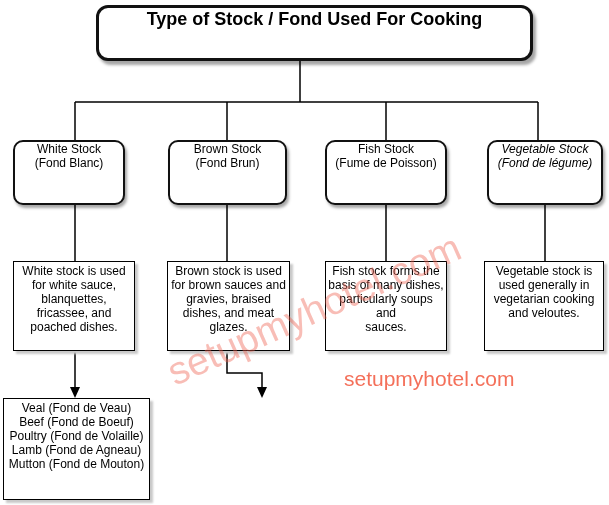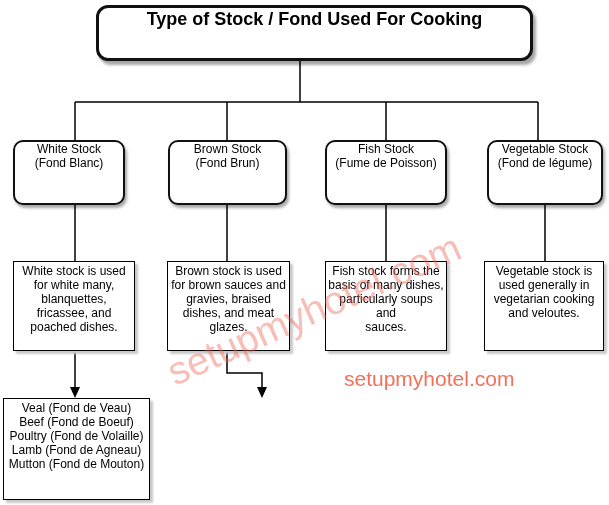--- a/index.html
+++ b/index.html
@@ -113,28 +113,28 @@
 (Fond Blanc)</span>
   </div>
   <div class="box stock-node" style="left:168px; top:140px; width:119px; height:65px;">
     <span>Brown Stock
 (Fond Brun)</span>
   </div>
   <div class="box stock-node" style="left:325px; top:140px; width:122px; height:65px;">
     <span>Fish Stock
 (Fume de Poisson)</span>
   </div>
-  <div class="box stock-node" style="left:487px; top:140px; width:116px; height:65px;">
+  <div class="box stock-node" style="left:487px; top:140px; width:116px; height:65px;font-style:italic;">
     <span>Vegetable Stock
 (Fond de légume)</span>
   </div>
 
   <div class="box plain-box" style="left:13px; top:261px; width:122px; height:90px;">
     <span>White stock is used
-for white many,
+for white sauce,
 blanquettes,
 fricassee, and
 poached dishes.</span>
   </div>
   <div class="box plain-box" style="left:167px; top:261px; width:123px; height:90px;">
     <span>Brown stock is used
 for brown sauces and
 gravies, braised
 dishes, and meat
 glazes.</span>

